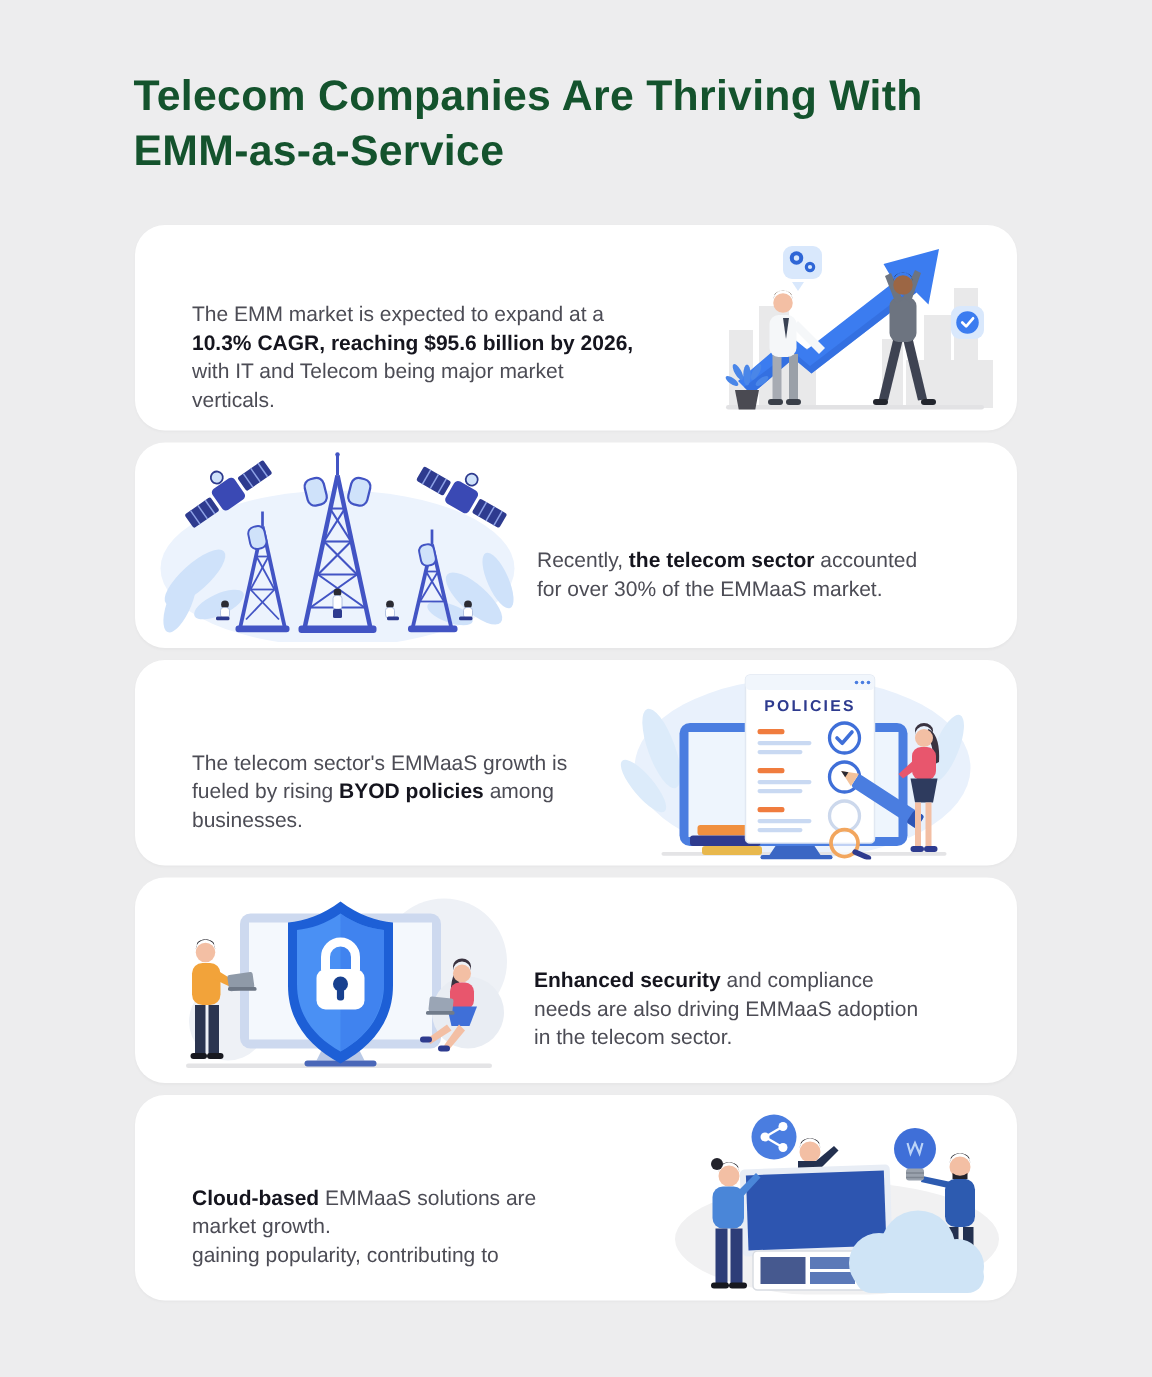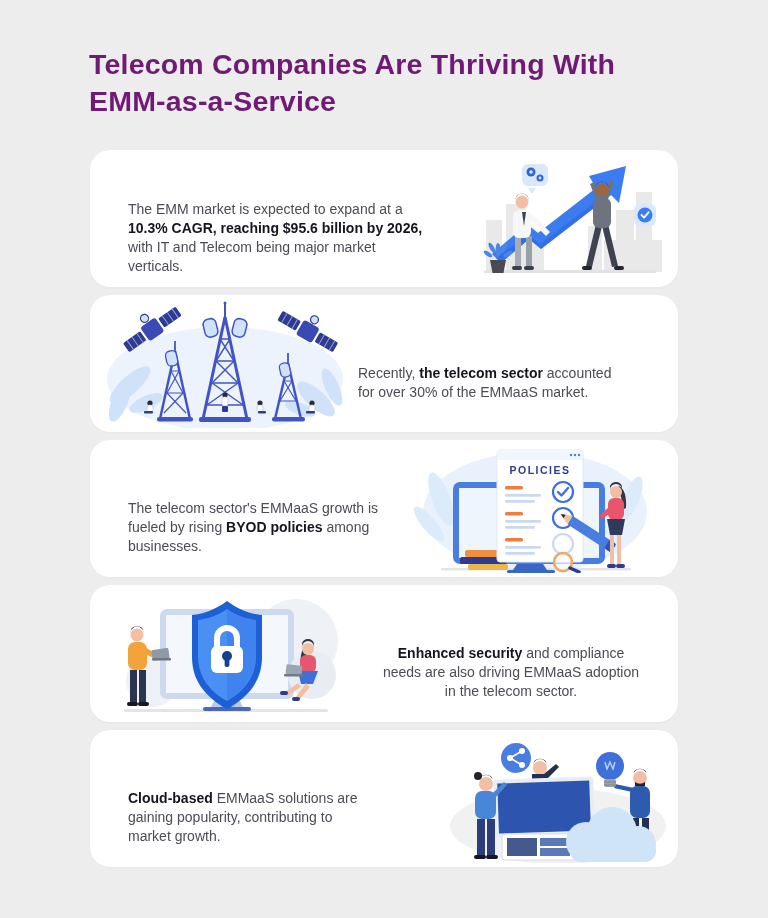--- a/index.html
+++ b/index.html
@@ -8,21 +8,21 @@
     width: 768px; height: 918px;
     background: #ededee;
     font-family: "Liberation Sans", sans-serif;
     overflow: hidden;
     position: relative;
   }
   .page { position: absolute; inset: 0; }
   .title {
     position: absolute; left: 89px; top: 46px;
     font-size: 28.5px; line-height: 37px; font-weight: 800;
-    color: #701a75; letter-spacing: 0.2px;
+    color: #14532d; letter-spacing: 0.2px;
   }
   .cards { position: absolute; left: 90px; top: 150px; width: 588px; }
   .card {
     position: relative;
     width: 588px; height: 137px;
     background: #ffffff;
     border-radius: 20px;
     margin-bottom: 8px;
     box-shadow: 0 1px 2px rgba(0,0,0,0.03);
     overflow: hidden;
@@ -30,21 +30,21 @@
   .card-text {
     position: absolute; top: 0; bottom: 0;
     display: flex; flex-direction: column; justify-content: center;
     font-size: 14px; line-height: 19px; color: #4c4c55; margin-top: 38px;
   }
   .card-text .b { font-weight: 700; color: #15151e; }
   .t-left  { left: 38px; }
   .c1 .card-text { width: 345px; }
   .c2 .card-text { left: 268px; width: 300px; }
   .c3 .card-text { width: 300px; }
-  .c4 .card-text { left: 266px; width: 310px; text-align: center; }
+  .c4 .card-text { left: 266px; width: 310px; }
   .c5 .card-text { width: 300px; }
   .illus { position: absolute; top: 4px; bottom: 4px; }
   .c1 .illus { right: 8px;  width: 200px; height: 129px; }
   .c2 .illus { left: 10px;  width: 250px; height: 129px; }
   .c3 .illus { right: 23px;  width: 242px; height: 129px; }
   .c4 .illus { left: 10px;  width: 250px; height: 129px; }
   .c5 .illus { right: 6px;  width: 228px; height: 129px; }
   svg { display: block; width: 100%; height: 100%; }
   .doc-title { font-size: 10.5px; font-weight: 700; letter-spacing: 1.5px; fill: #2e3b8f; font-family: "Liberation Sans", sans-serif; }
 </style>
@@ -406,22 +406,22 @@
       <div class="card-text">
           <div><span class="b">Enhanced security</span><span> and compliance</span></div>
           <div><span>needs are also driving EMMaaS adoption</span></div>
           <div><span>in the telecom sector.</span></div>
         </div>
     </div>
 
     <div class="card c5">
       <div class="card-text t-left">
           <div><span class="b">Cloud-based</span><span> EMMaaS solutions are</span></div>
+          <div><span>market growth.</span></div>
           <div><span>gaining popularity, contributing to</span></div>
-          <div><span>market growth.</span></div>
         </div>
       <div class="illus">
         <svg viewBox="0 0 228 129">
           <ellipse cx="114" cy="92" rx="108" ry="38" fill="#f1f1f2"></ellipse>
 
           <g>
             <circle cx="72" cy="24" r="15" fill="#4a7de0"></circle>
             <line x1="66" y1="24" x2="78" y2="17" stroke="#ffffff" stroke-width="1.6"></line>
             <line x1="66" y1="24" x2="78" y2="31" stroke="#ffffff" stroke-width="1.6"></line>
             <circle cx="66" cy="24" r="3" fill="#ffffff"></circle>

